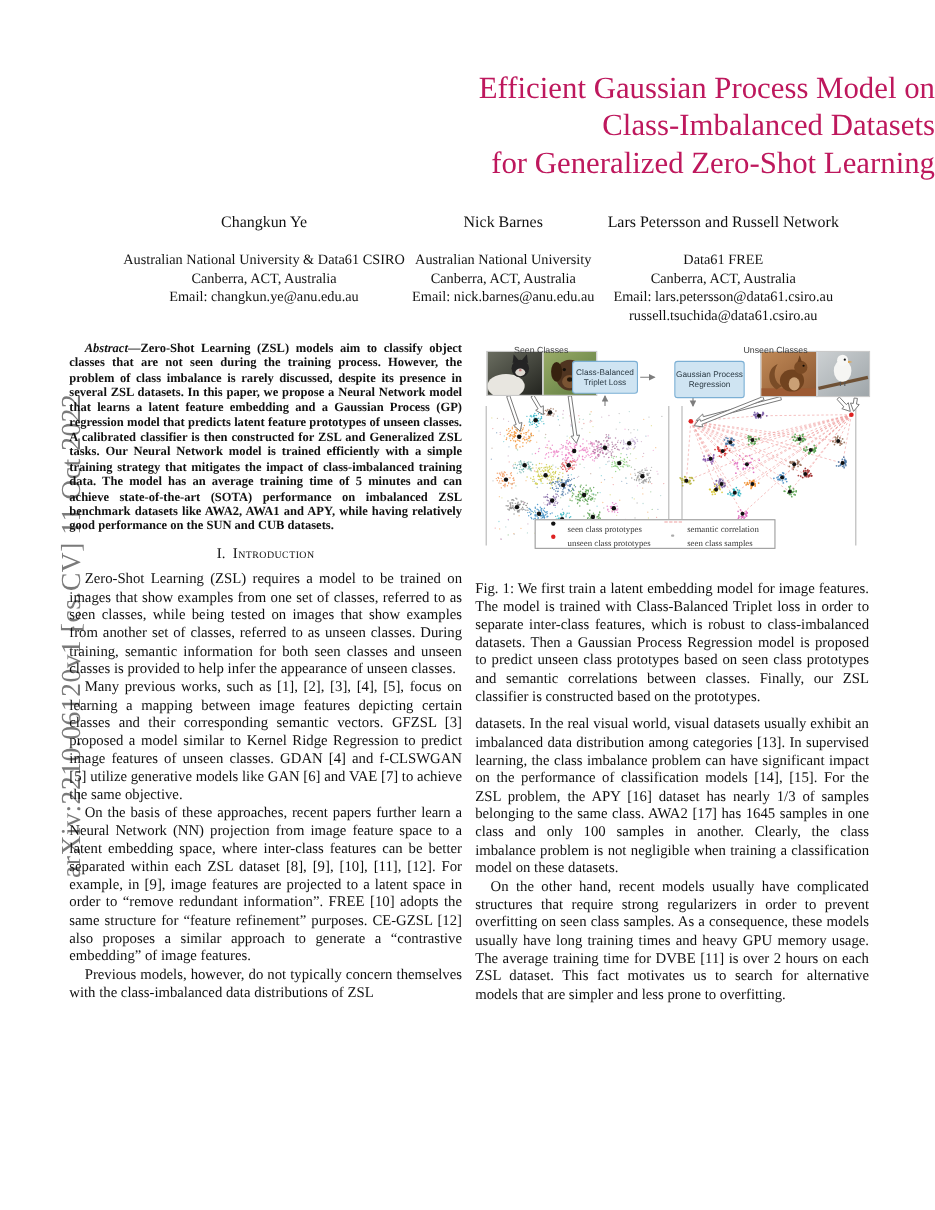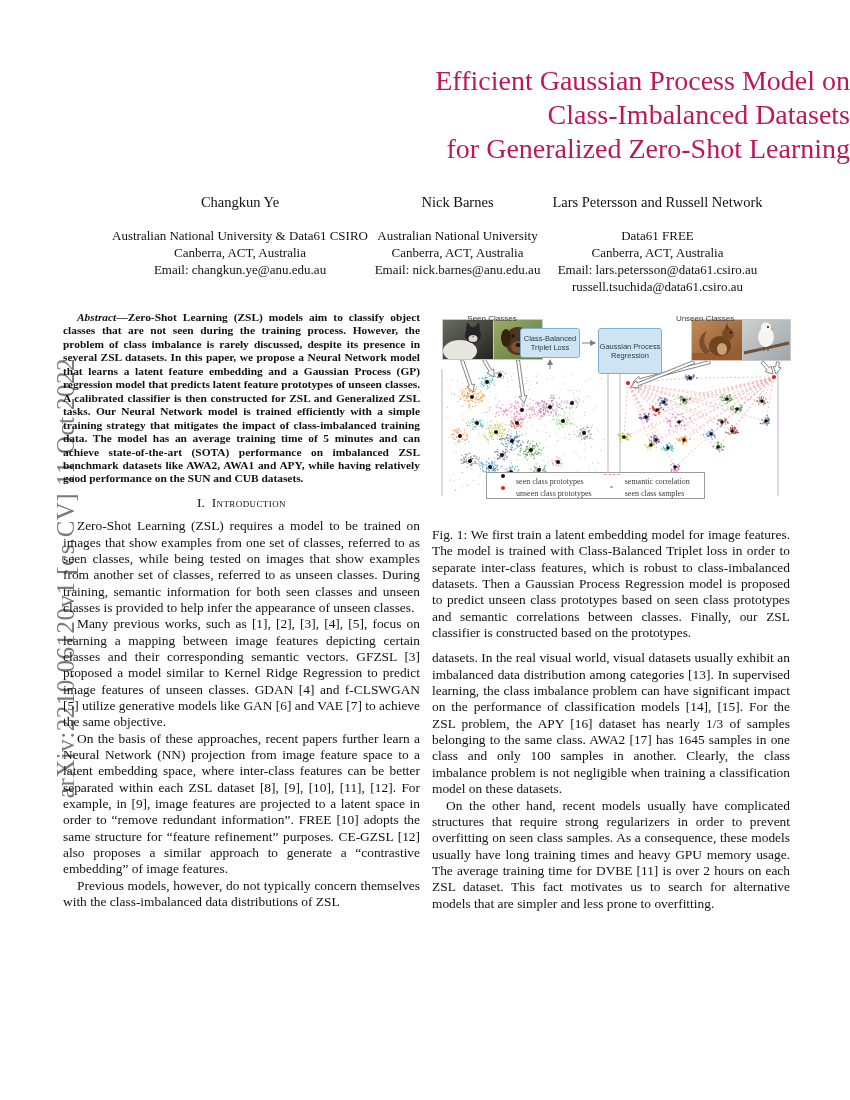--- a/index.html
+++ b/index.html
@@ -34,21 +34,21 @@
   .figure{position:relative;width:358px;height:201px;text-align:left}
   #fig-svg{position:absolute;left:0;top:0;width:358px;height:201px;z-index:1}
   .fig-label{position:absolute;z-index:3;font-family:"Liberation Sans",sans-serif;font-size:8px;color:#3c3c3c;width:90px;text-align:center}
   .lbl-seen{left:15px;top:0}
   .lbl-unseen{left:228px;top:0}
   .thumb{position:absolute;z-index:2;outline:1px solid #c9c9c9}
   .flow-box{position:absolute;z-index:2;background:#cfe4f2;border:1px solid #7bafd4;border-radius:3px;
     font-family:"Liberation Sans",sans-serif;font-size:7.5px;line-height:9.5px;color:#2b3a44;text-align:center;
     display:flex;flex-direction:column;justify-content:center}
   .box1{left:88px;top:17px;width:60px;height:30px}
-  .box2{left:166px;top:17px;width:64px;height:46px}
+  .box2{left:181px;top:17px;width:64px;height:34px}
   .fig-legend{position:absolute;z-index:3;left:54px;top:161px;width:219px;height:27px;background:#fff;border:1px solid #9b9b9b;
     display:grid;grid-template-rows:12px 12px;grid-auto-flow:column;align-content:center;column-gap:4px;padding:0 7px;
     font-size:8px;color:#3a3a3a}
   .lg-item{display:flex;align-items:flex-start}
   .mkcell{display:inline-flex;width:18px;justify-content:center;margin-right:4px}
   .mk{width:4px;height:4px;border-radius:50%}
   .mk-black{background:#111111}
   .mk-red{background:#dd2222}
   .mk-gray{width:2.5px;height:2.5px;background:#aaaaaa}
   .mk-dash{width:16px;height:0;border-top:1.2px dashed #f0a0a0;border-radius:0}

